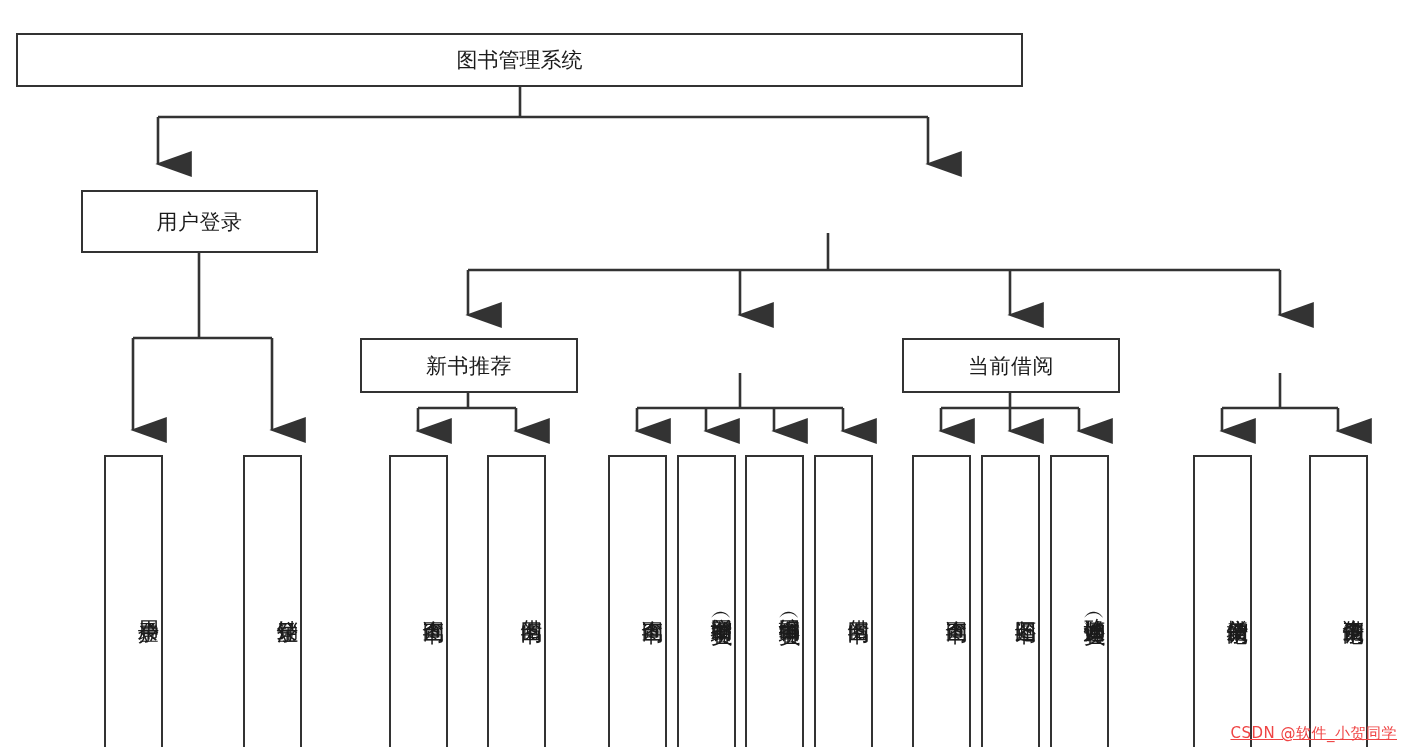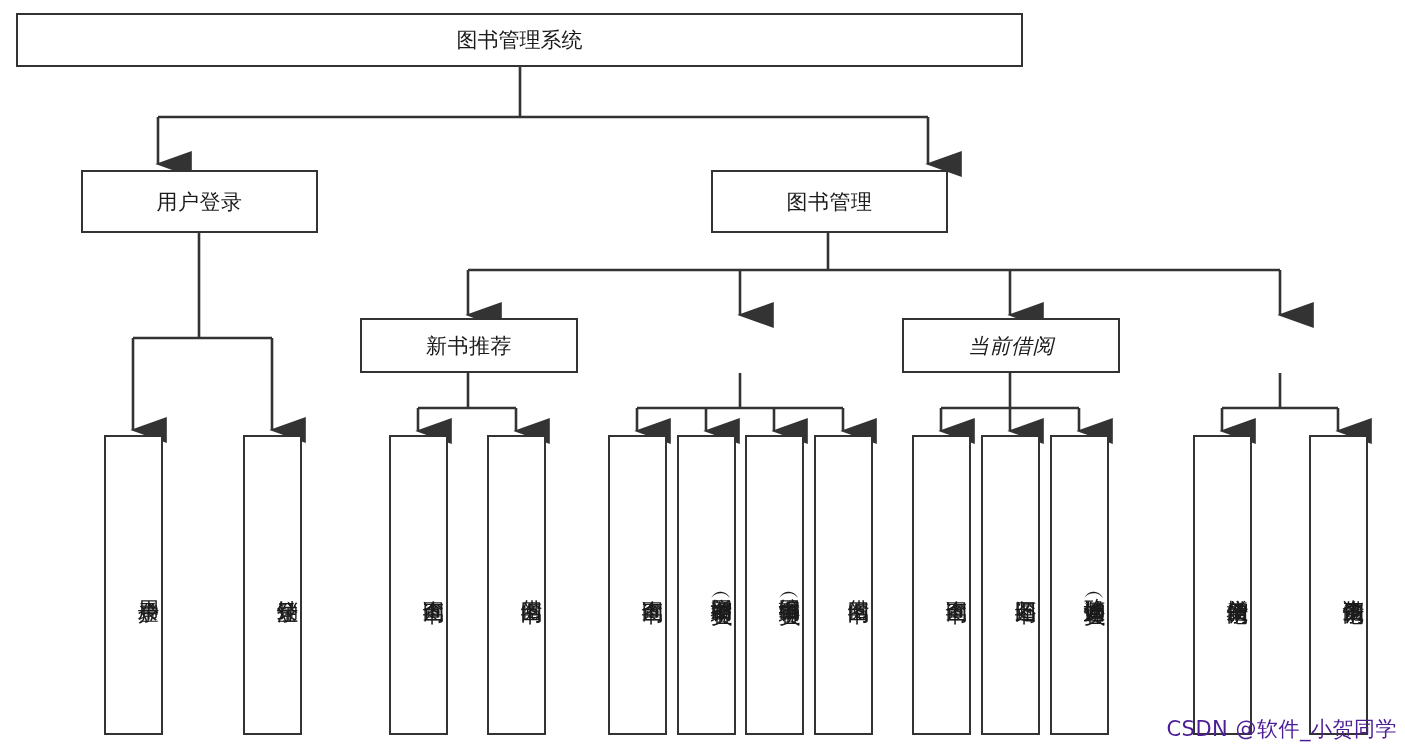--- a/index.html
+++ b/index.html
@@ -27,20 +27,21 @@
   }
   .node {
     position: absolute;
     box-sizing: border-box;
     background: #ffffff;
     border: 2.4px solid #333333;
     display: flex;
     align-items: center;
     justify-content: center;
     color: #1b1b1b;
+    margin-top: 20px;
   }
   .node.h {
     font-size: 21px;
     letter-spacing: 0.5px;
   }
   .node.root {
     font-size: 21px;
   }
   .node.v {
     writing-mode: vertical-rl;
@@ -54,24 +55,25 @@
   }
   .node.v > .vlabel {
     display: block;
     writing-mode: vertical-rl;
     text-orientation: upright;
   }
   .watermark {
     position: absolute;
     right: 8px;
     bottom: 4px;
-    font-size: 21px;
-    color: #4c1d95;
+    font-size: 15px;
+    color: #ef4444;
     letter-spacing: 0.5px;
     white-space: nowrap;
+    text-decoration: underline;
   }
 </style>
 </head>
 <body>
 
 <div id="stage">
 
   <svg id="wires" viewBox="0 0 1405 747" width="1405" height="747">
     <defs>
       <marker id="arr" viewBox="0 0 12 14" refX="6" refY="13" markerWidth="12" markerHeight="14" orient="auto-start-reverse">
@@ -125,30 +127,27 @@
   </svg>
 
   <div class="node root" style="left:16px; top:13px; width:1007px; height:54px;">
     <span>图书管理系统</span>
   </div>
 
   <div class="node h" style="left:81px; top:170px; width:237px; height:63px;">
     <span>用户登录</span>
   </div>
 
-  <div class="node h" style="left:711px; top:170px; width:237px; height:63px;">
-    <span>图书管理</span>
-  </div>
 
   <div class="node h" style="left:360px; top:318px; width:218px; height:55px;">
     <span>新书推荐</span>
   </div>
 
 
-  <div class="node h" style="left:902px; top:318px; width:218px; height:55px;font-style:italic;">
+  <div class="node h" style="left:902px; top:318px; width:218px; height:55px;">
     <span>当前借阅</span>
   </div>
 
 
   <div class="node v" style="left:104px; top:435px; width:59px; height:300px;">
     <span class="vlabel">用户登录</span>
   </div>
   <div class="node v" style="left:243px; top:435px; width:59px; height:300px;">
     <span class="vlabel">注销登录</span>
   </div>

